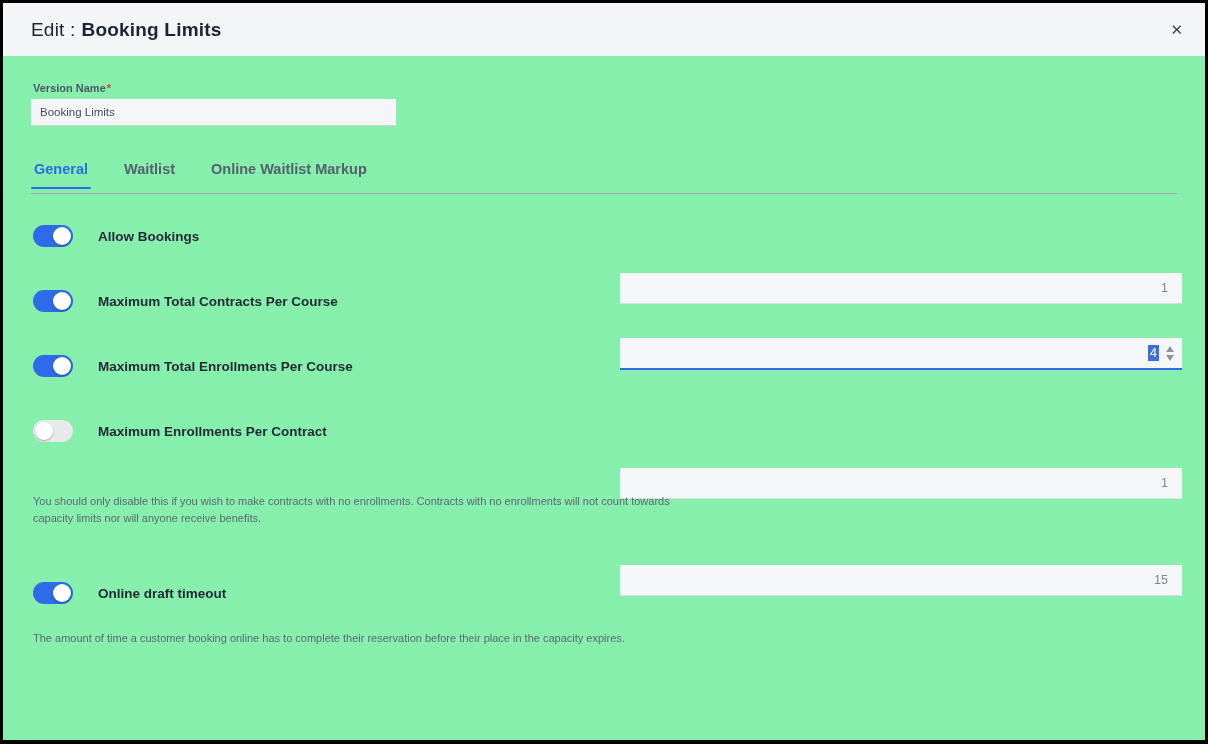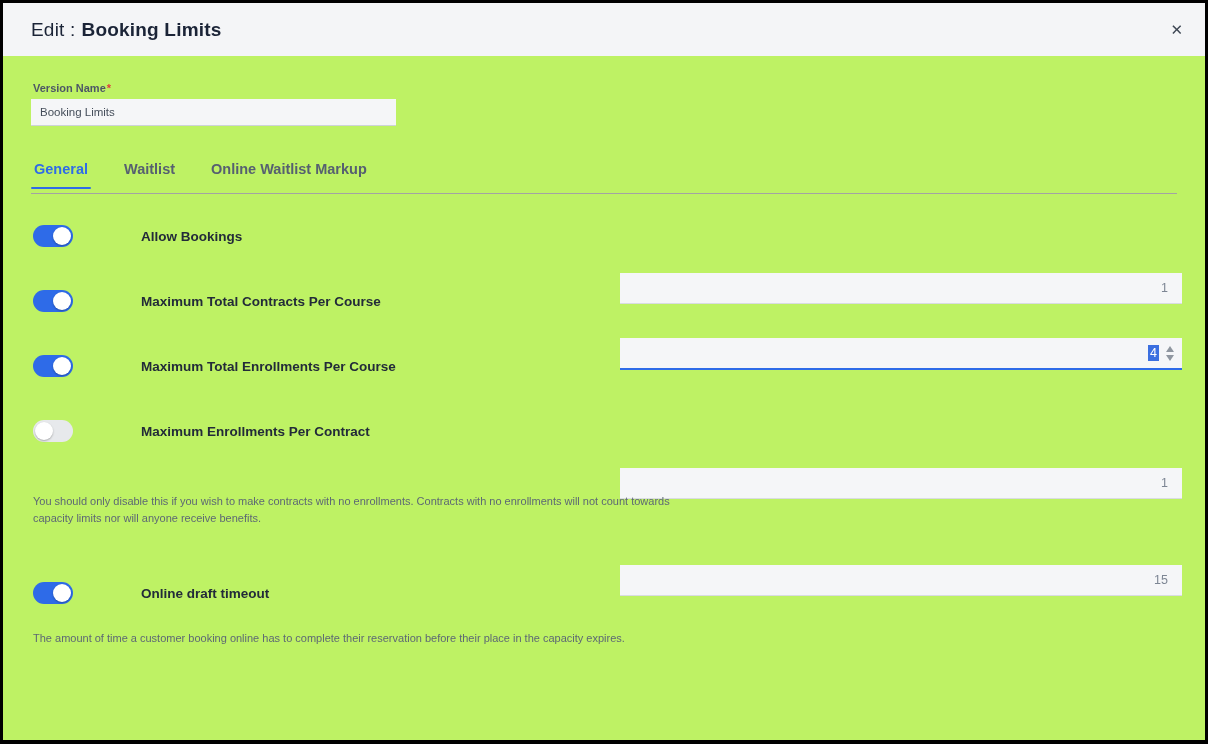--- a/index.html
+++ b/index.html
@@ -1,19 +1,19 @@
 <!DOCTYPE html>
 <html><head>
 <meta charset="utf-8">
 <style>
   * { margin:0; padding:0; box-sizing:border-box; }
   html,body { width:1208px; height:744px; }
   body { font-family:"Liberation Sans", sans-serif; background:#000; position:relative; }
   .page { position:absolute; inset:0; background:#000; }
-  .modal { position:absolute; left:3px; top:3px; right:3px; bottom:4px; background:#bef264; overflow:hidden; }
+  .modal { position:absolute; left:3px; top:3px; right:3px; bottom:4px; background:#86efac; overflow:hidden; }
 
   
   .header { position:absolute; top:0; left:0; right:0; height:53px; background:#f4f5f7; }
   .title { position:absolute; left:28px; top:0; height:53px; display:flex; align-items:center;
            font-size:19px; color:#1b2437; letter-spacing:.2px; }
   .title .prefix { font-weight:400; margin-right:6px; }
   .title .bold { font-weight:700; }
   .close { position:absolute; right:22px; top:0; height:53px; display:flex; align-items:center;
            font-size:15px; color:#3e4754; cursor:pointer; }
 
@@ -28,21 +28,21 @@
   
   .tabs { position:absolute; left:28px; top:156px; right:28px; height:35px;
           border-bottom:1px solid #a3a3a3; display:flex; align-items:flex-start; }
   .tab { font-size:14.5px; font-weight:600; color:#566070; padding:2px 3px 11px 3px;
          margin-right:30px; cursor:pointer; position:relative; }
   .tab.active { color:#2e6be8; }
   .tab.active::after { content:""; position:absolute; left:0; right:0; bottom:-1px;
                        height:2px; background:#2e6be8; border-radius:1px; }
 
   
-  .row { position:absolute; left:30px; height:22px; display:flex; align-items:center;gap:43px; }
+  .row { position:absolute; left:30px; height:22px; display:flex; align-items:center; }
   .row-label { font-size:13.5px; font-weight:700; color:#232b39; margin-left:25px; }
 
   
   .switch { position:relative; width:40px; height:22px; border-radius:11px;
             background:#e7e9ec; flex:0 0 40px; cursor:pointer; }
   .switch .knob { position:absolute; top:2px; left:2px; width:18px; height:18px;
                   border-radius:50%; background:#fff; box-shadow:0 1px 2px rgba(0,0,0,.28); }
   .switch.on { background:#2e6be8; }
   .switch.on .knob { left:auto; right:2px; }
 

